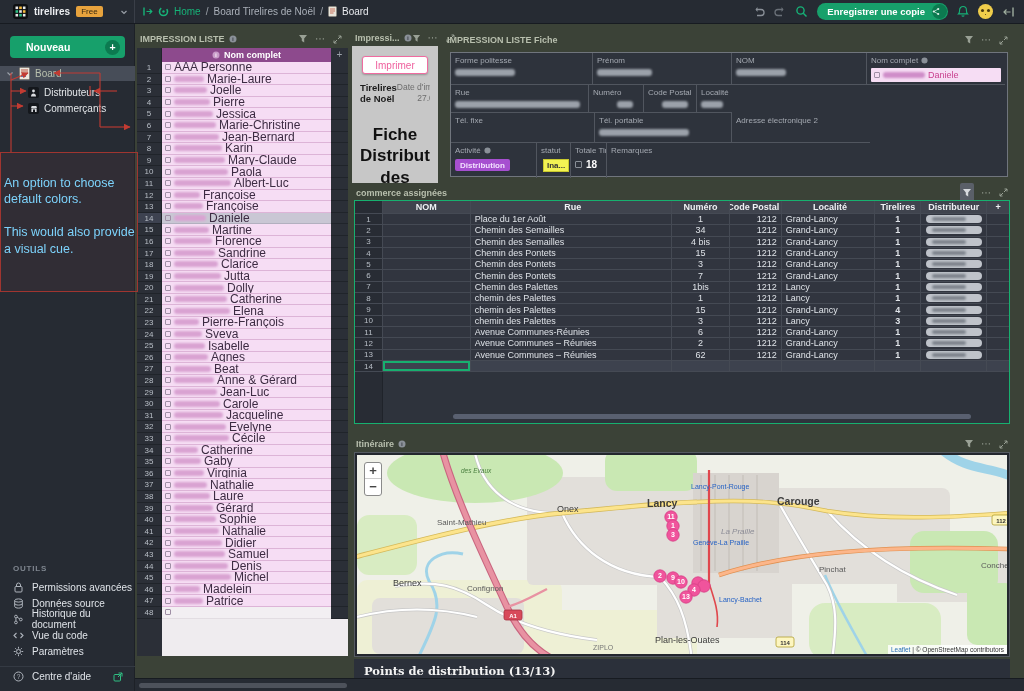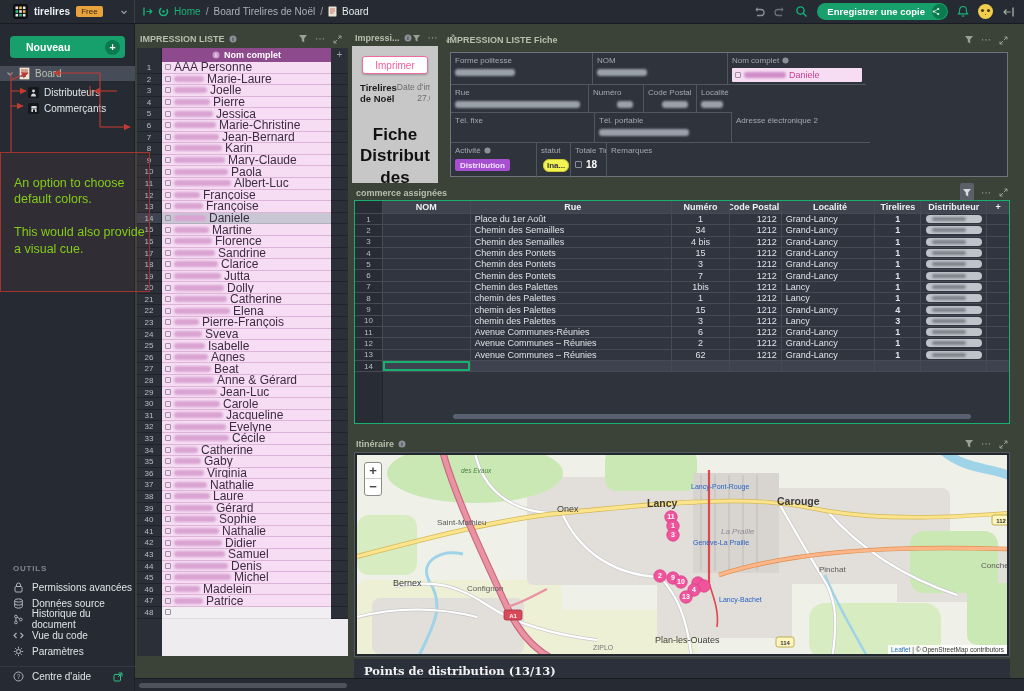--- a/index.html
+++ b/index.html
@@ -27,21 +27,21 @@
   .new-btn { position:absolute; left:10px; top:12px; width:115px; height:22px; background:#17a06b; border:none; border-radius:4px; display:flex; align-items:center; justify-content:space-between; padding:0 5px 0 16px; cursor:pointer; }
   .new-btn span { color:#fff; font-size:10.5px; font-weight:700; }
   .plus-circ { width:15px; height:15px; border-radius:50%; background:#0c7a50; color:#d9f2e6; font-size:11px; line-height:14px; text-align:center; }
   .tree-row { position:absolute; left:0; display:flex; align-items:center; gap:5px; height:15px; font-size:10px; width:135px; }
   .tree-row.sel { background:#474d58; }
   .t-board { top:42px; padding-left:6px; color:#b9c0ae; }
   .t-sub { padding-left:28px; color:#e4e7ea; }
   .tile { width:11px; height:11px; border-radius:2px; background:#14171c; display:flex; align-items:center; justify-content:center; }
   
   .anno-svg { position:absolute; left:0; top:0; width:135px; height:300px; pointer-events:none; z-index:5;}
-  .anno-box { position:absolute; left:0px; top:128px; width:150px; height:140px; border:1px solid #a03530; background:rgba(200,90,80,.07); color:#84cc16; font-size:12.5px; line-height:1.32; padding:5px 2px 0 13px; white-space:pre-line; z-index:4;}
+  .anno-box { position:absolute; left:0px; top:128px; width:138px; height:140px; border:1px solid #a03530; background:rgba(200,90,80,.07); color:#7dd3fc; font-size:12.5px; line-height:1.32; padding:5px 2px 0 3px; white-space:pre-line; z-index:4;}
   .tools { position:absolute; left:0; top:540px; width:135px; }
   .tools-h { color:#7f868f; font-size:8px; font-weight:700; letter-spacing:.8px; padding:0 0 6px 13px; }
   .tool-row { display:flex; align-items:center; gap:8px; height:16px; padding-left:13px; color:#dfe3e8; font-size:10px; cursor:pointer; }
   .help-row { position:absolute; left:0; top:642px; width:135px; height:20px; display:flex; align-items:center; gap:8px; padding-left:13px; color:#dfe3e8; font-size:10px; border-top:1px solid #343a43; cursor:pointer;}
   .help-ext { margin-left:14px; }
 
   
   .main { position:absolute; left:135px; top:24px; width:889px; height:667px; background:#3b4237; }
   .wtitle { display:flex; align-items:center; gap:4px; color:#b8bfae; font-size:9px; font-weight:700; }
   .wicons { margin-left:auto; display:flex; align-items:center; gap:7px; color:#99a095; }
@@ -89,21 +89,21 @@
   .frow { display:flex; }
   .fcell { border-right:1px solid #51565f; border-bottom:1px solid #51565f; padding:3px 4px; overflow:hidden; }
   .fcell:last-child { border-right:none; }
   .frow:last-child .fcell { border-bottom:none; }
   .flabel { color:#a4a9b1; font-size:8px; white-space:nowrap; display:flex; align-items:center; gap:3px; }
   .fval { margin-top:4px; display:flex; align-items:center; }
   .fval .blob { height:7px; }
   .pinkfield { margin-top:3px; height:14px; background:#f6ddf4; border-radius:1px; display:flex; align-items:center; gap:3px; padding-left:3px; overflow:hidden; }
   .pinkfield .txt { font-size:9px; color:#c9418f; white-space:nowrap; }
   .chip-act { background:#a64fd0; color:#f3e2ff; font-size:8px; font-weight:700; padding:1.5px 5px; border-radius:2px; }
-  .chip-stat { background:#f3f353; border:1px solid #c9c92e; color:#333; font-size:8px; font-weight:700; padding:1px 3px; border-radius:6px; white-space:nowrap; }
+  .chip-stat { background:#f3f353; border:1px solid #c9c92e; color:#333; font-size:8px; font-weight:700; padding:1px 3px; border-radius:0; white-space:nowrap; }
   .tot-val { color:#fff; font-size:10px; font-weight:700; margin-left:4px; }
   .exp-d { width:7px; height:7px; border:1px solid #8a9098; border-radius:1px; flex:none; }
 
   
   .cw { left:217px; top:161px; width:660px; position:absolute; }
   .cw-head { height:15px; display:flex; align-items:center; padding:0 4px; }
   .cgrid { position:absolute; left:2px; top:15px; width:656px; height:224px; background:#2e333c; border:1px solid #17b06f; overflow:hidden; }
   .cgut-strip { position:absolute; left:0; top:0; width:28px; height:100%; background:#282c34; border-right:1px solid #1f232a; }
   .crow { display:flex; height:11.3px; position:relative; }
   .crow.hdr { height:13px; }
@@ -856,20 +856,26 @@
             <path d="M5.5 1H8v2.5M8 1L5 4M3.5 8H1V5.5M1 8l3-3" stroke="currentColor" fill="none"></path>
           </svg>
       </div>
     </div>
     <div class="fcard">
       <div class="frow" style="height:32px">
         <div class="fcell" style="width:142px">
             <div class="flabel">Forme politesse</div>
             <div class="fval">
               <span class="blob grayblob" style="width:60px"></span>
+            </div>
+          </div>
+        <div class="fcell" style="width:139px">
+            <div class="flabel">Prénom</div>
+            <div class="fval">
+              <span class="blob grayblob" style="width:55px"></span>
             </div>
           </div>
         <div class="fcell" style="width:135px">
             <div class="flabel">NOM</div>
             <div class="fval">
               <span class="blob grayblob" style="width:50px"></span>
             </div>
           </div>
         <div class="fcell" style="width:138px">
           <div class="flabel">

